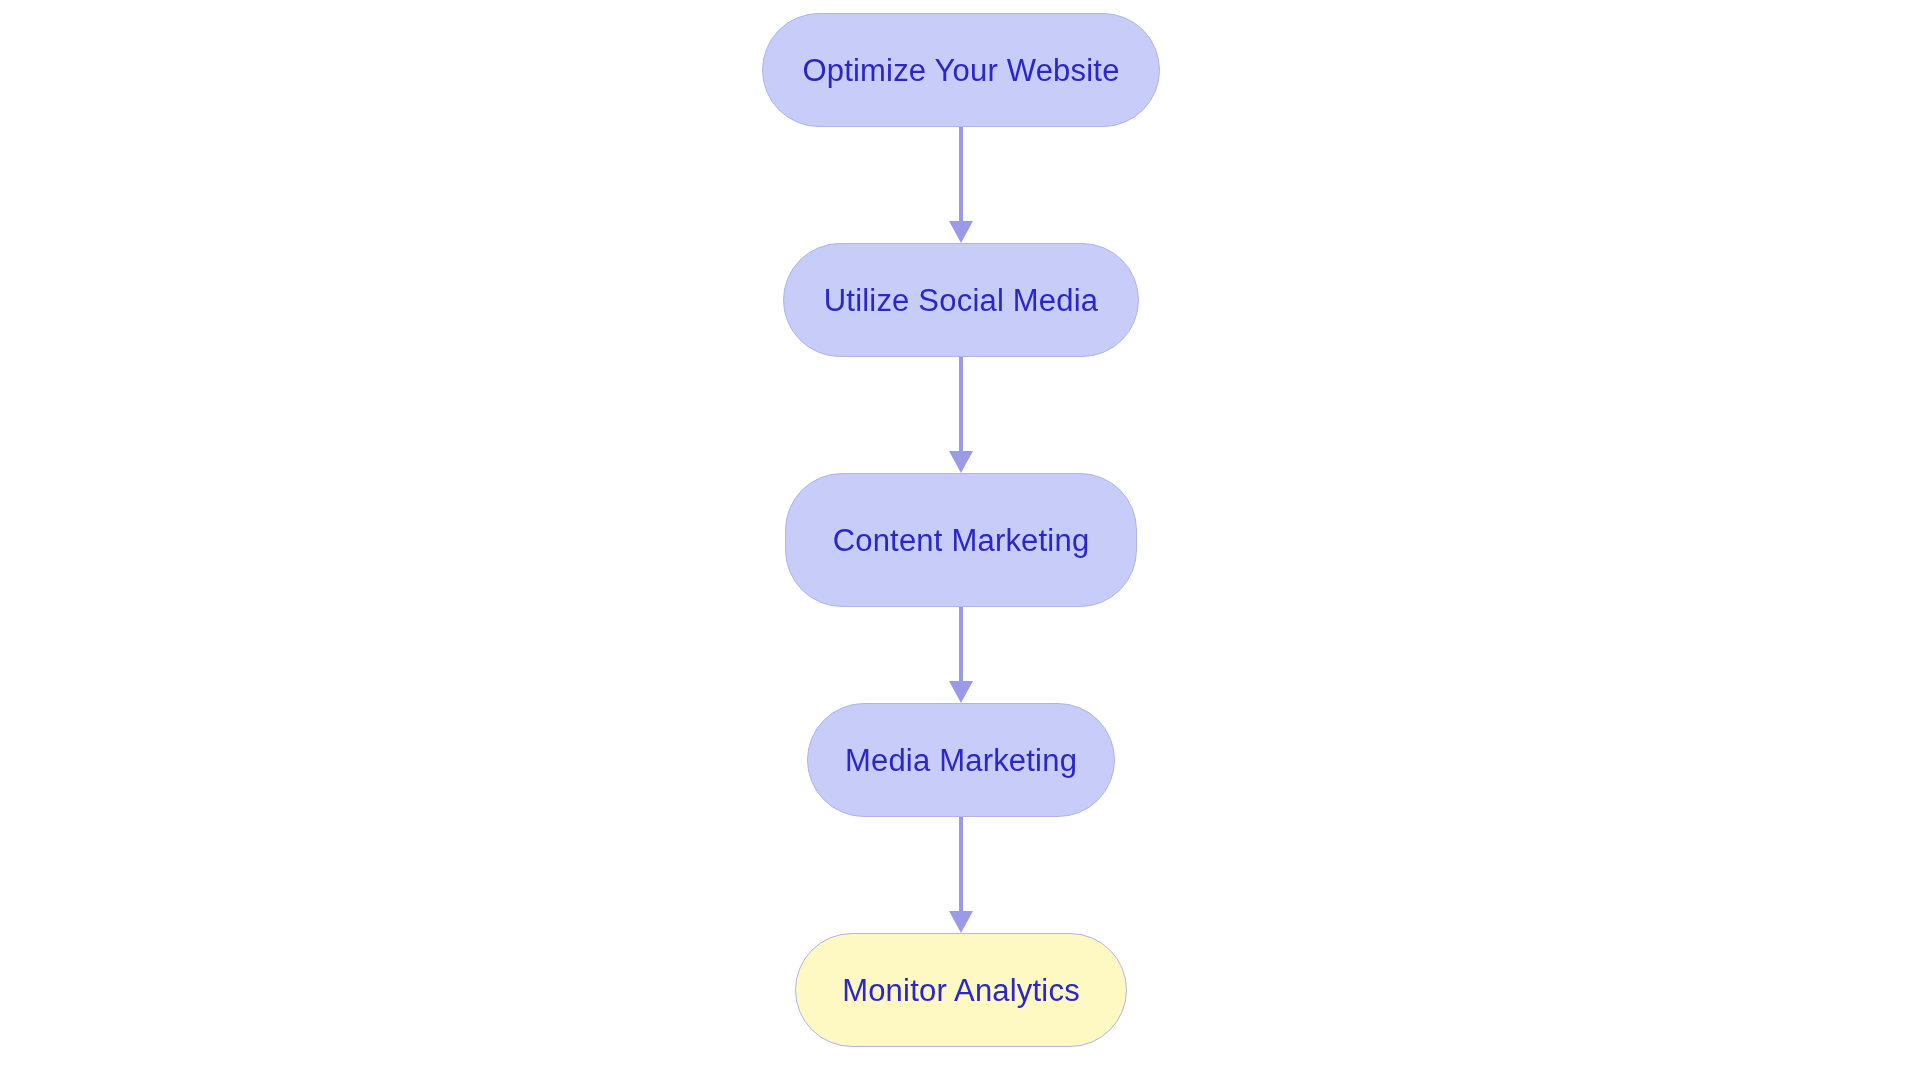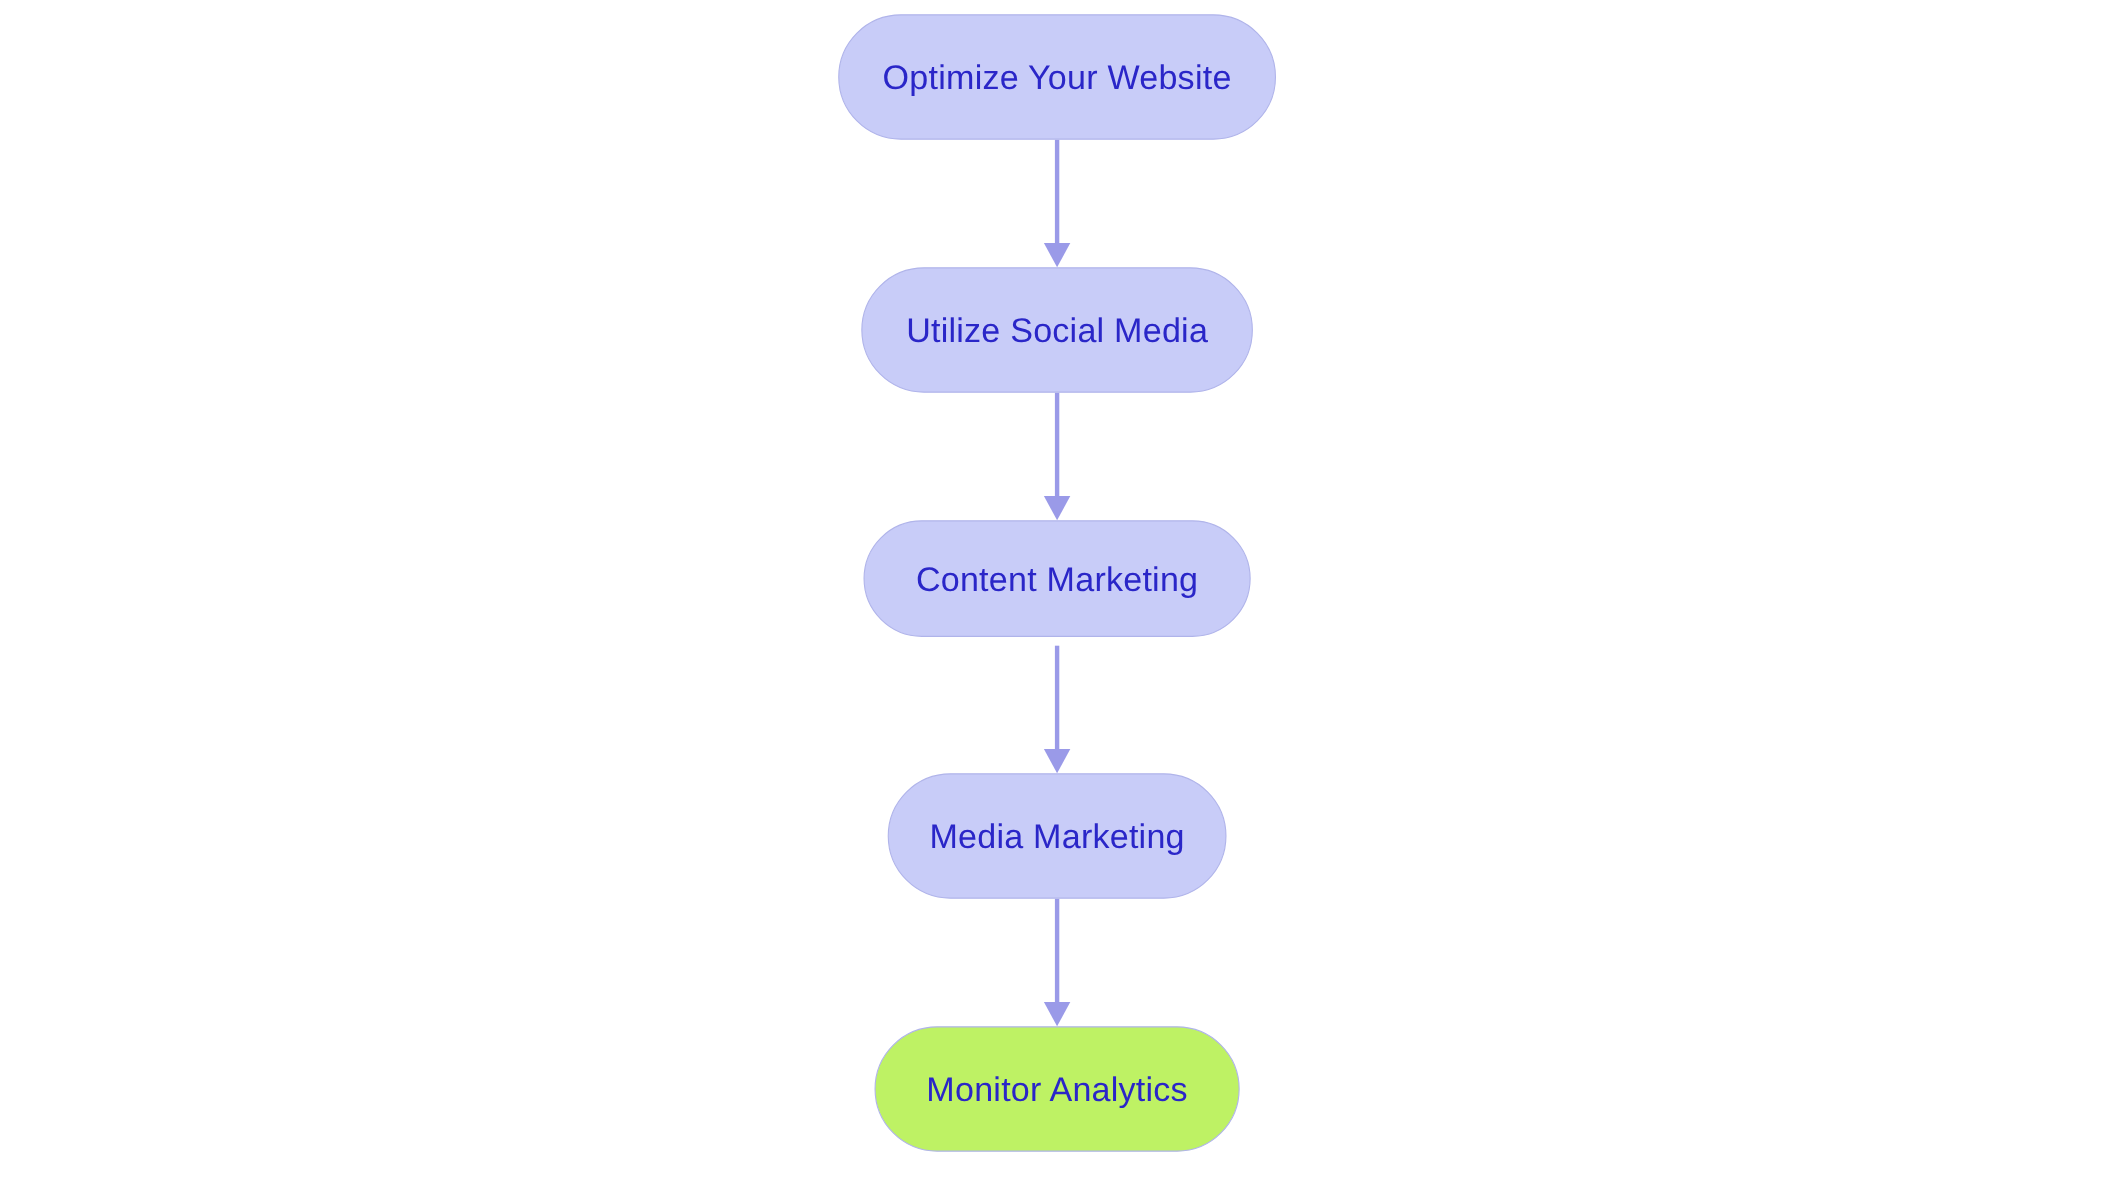--- a/index.html
+++ b/index.html
@@ -94,25 +94,25 @@
   </div>
 
   <div class="node" style="left: 762px; top: 13px; width: 398px; height: 114px; border-radius: 57px; background: rgb(200, 204, 248); border-color: rgb(176, 180, 234);">
     <span class="node-label" style="color: rgb(42, 38, 200);">Optimize Your Website</span>
   </div>
 
   <div class="node" style="left: 783px; top: 243px; width: 356px; height: 114px; border-radius: 57px; background: rgb(200, 204, 248); border-color: rgb(176, 180, 234);">
     <span class="node-label" style="color: rgb(42, 38, 200);">Utilize Social Media</span>
   </div>
 
-  <div class="node" style="left: 785px; top: 473px; width: 352px; height: 106px; border-radius: 57px; background: rgb(200, 204, 248); border-color: rgb(176, 180, 234);">
+  <div class="node" style="left: 785px; top: 473px; width: 352px; height: 134px; border-radius: 57px; background: rgb(200, 204, 248); border-color: rgb(176, 180, 234);">
     <span class="node-label" style="color: rgb(42, 38, 200);">Content Marketing</span>
   </div>
 
   <div class="node" style="left: 807px; top: 703px; width: 308px; height: 114px; border-radius: 57px; background: rgb(200, 204, 248); border-color: rgb(176, 180, 234);">
     <span class="node-label" style="color: rgb(42, 38, 200);">Media Marketing</span>
   </div>
 
-  <div class="node" style="left: 795px; top: 933px; width: 332px; height: 114px; border-radius: 57px; background: #bef264; border-color: rgb(176, 180, 234);">
+  <div class="node" style="left: 795px; top: 933px; width: 332px; height: 114px; border-radius: 57px; background: #fef9c3; border-color: rgb(176, 180, 234);">
     <span class="node-label" style="color: rgb(42, 38, 200);">Monitor Analytics</span>
   </div>
 
 </div>
 
 </body></html>

